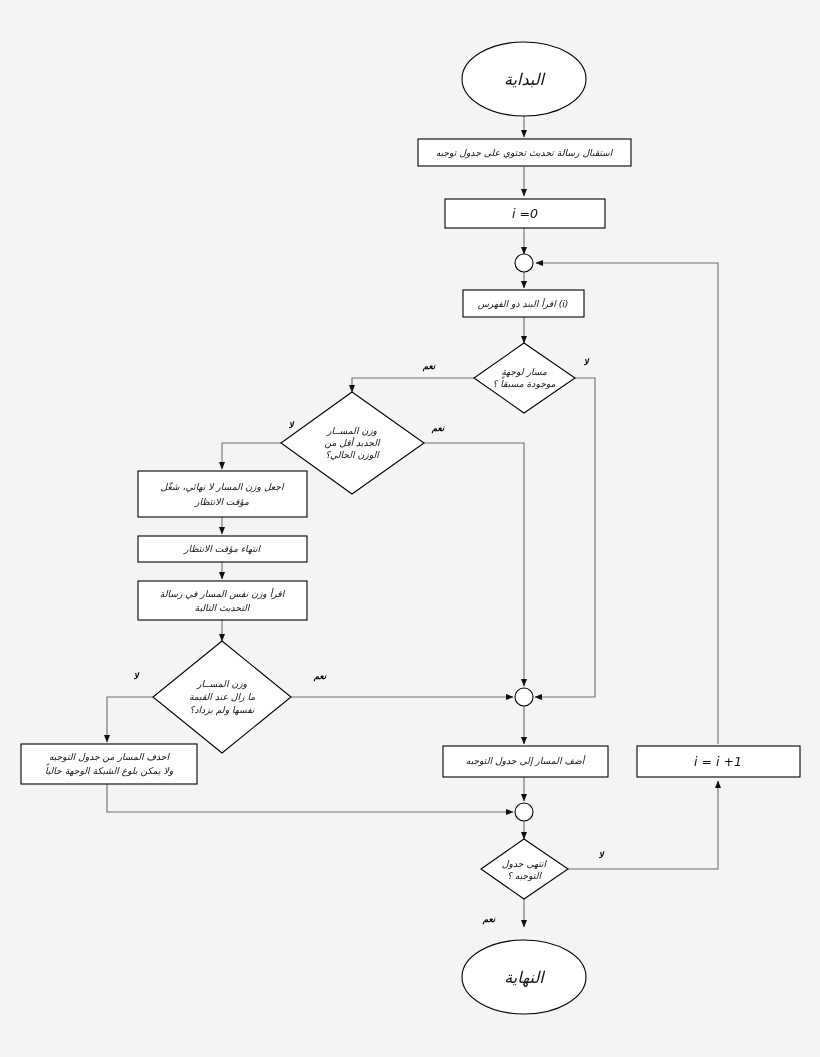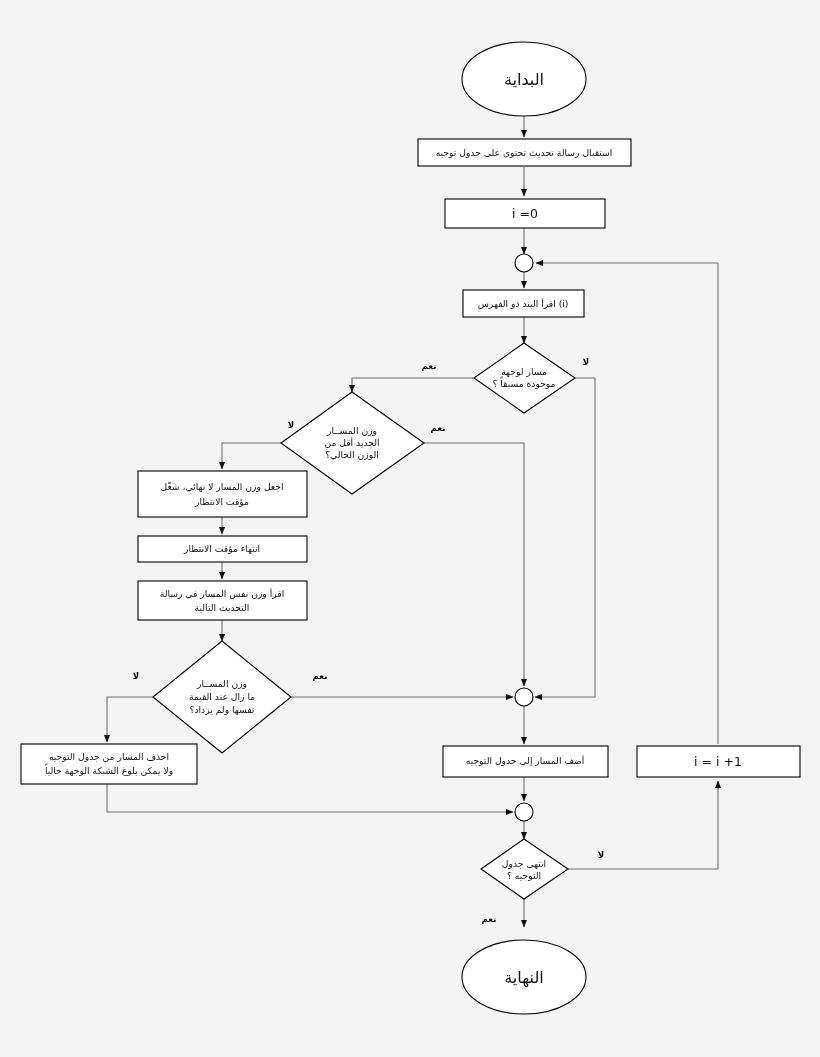--- a/index.html
+++ b/index.html
@@ -6,21 +6,21 @@
   html,body{margin:0;padding:0;}
   body{
     width:820px;height:1057px;
     background:#f4f4f4;
     font-family:"DejaVu Sans","Liberation Sans",sans-serif;
     overflow:hidden;
     position:relative;
   }
   #chart-root{
     position:absolute;inset:0;
-    width:728px;height:1057px;
+    width:728px;height:1057px;font-style:italic;
   }
   svg#flow{
     position:absolute;top:0;left:0;
     width:820px;height:1057px;
     display:block;
   }
   .shape-fill{fill:#ffffff;}
   .shape-stroke{stroke:#000000;stroke-width:1.1;}
   .conn{stroke:#6f6f6f;stroke-width:1.1;fill:none;}
   .lbl{

